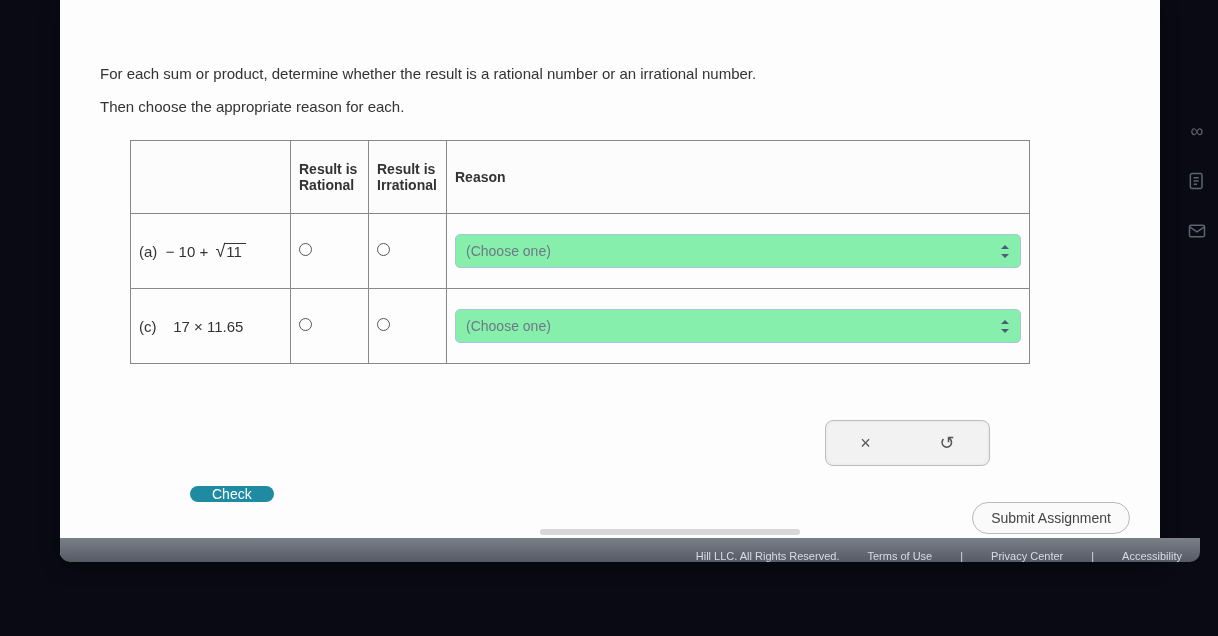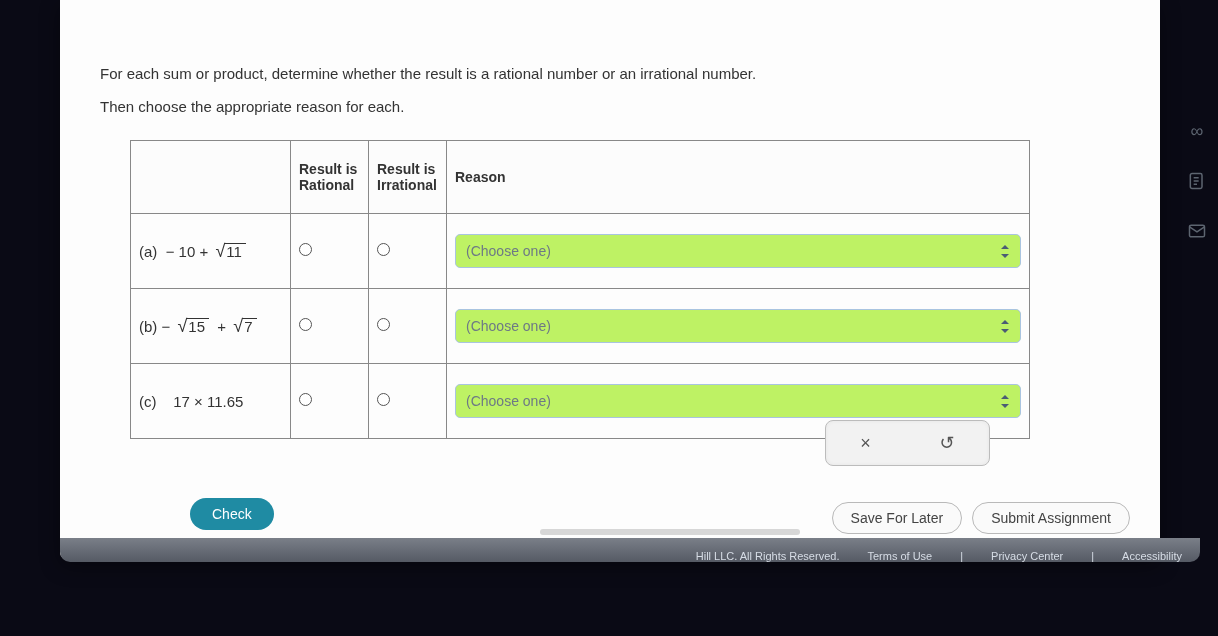--- a/index.html
+++ b/index.html
@@ -47,21 +47,21 @@
   }
   .reasoncell { text-align:left; padding:6px;}
   .chooser {
     display:flex;
     align-items:center;
     justify-content:space-between;
     width:100%;
     height:34px;
     border:1px solid #a9c4e0;
     border-radius:5px;
-    background:#bef264;
+    background:#86efac;
     color:#6d7985;
     padding:0 10px;
     font-size:14px;
   }
   .spin { width:11px; height:11px; position:relative;}
   .spin::before, .spin::after{
     content:"";
     position:absolute; left:2px;
     border-left:4px solid transparent;
     border-right:4px solid transparent;
@@ -79,26 +79,26 @@
     display:flex;
     align-items:center;
     justify-content:space-around;
     color:#555;
     font-size:18px;
     box-shadow:inset 0 0 4px rgba(0,0,0,.05);
   }
   .check-btn {
     position:absolute;
     left:130px;
-    top:498px;
+    top:486px;
     background:#1f8ba3;
     color:#fff;
     border:none;
     border-radius:18px;
-    padding:8px 22px;
+    padding:0 22px;
     font-size:14px;
     font-weight:500;
   }
   .foot-btns{
     position:absolute;
     right:30px; top:502px;
     display:flex; gap:10px;
   }
   .pill{
     border:1px solid #b9b9b9;
@@ -184,56 +184,42 @@
         <td><span class="radio"></span></td>
         <td class="reasoncell">
           <div class="chooser">
             <span>(Choose one)</span>
             <span class="spin"></span>
           </div>
         </td>
       </tr>
       <tr>
         <td class="exprcell">
-          <span>(b)</span>&nbsp;− <span class="sqrt"><span>15</span></span> &nbsp;+ <span class="sqrt"><span>7</span></span>
+          <span>(c)</span>&nbsp;&nbsp;&nbsp;&nbsp;17 × 11.65
         </td>
         <td><span class="radio"></span></td>
         <td><span class="radio"></span></td>
         <td class="reasoncell">
           <div class="chooser">
             <span>(Choose one)</span>
             <span class="spin"></span>
           </div>
         </td>
       </tr>
-      <tr>
-        <td class="exprcell">
-          <span>(c)</span>&nbsp;&nbsp;&nbsp;&nbsp;17 × 11.65
-        </td>
-        <td><span class="radio"></span></td>
-        <td><span class="radio"></span></td>
-        <td class="reasoncell">
-          <div class="chooser">
-            <span>(Choose one)</span>
-            <span class="spin"></span>
-          </div>
-        </td>
-      </tr>
     </tbody>
   </table>
 
   <div class="toolbox">
     <span>×</span>
     <span>↺</span>
   </div>
 
   <button class="check-btn">Check</button>
 
   <div class="foot-btns">
-    <button class="pill">Save For Later</button>
     <button class="pill">Submit Assignment</button>
   </div>
 
   <div class="scroll-track"></div>
 </div>
 
 <div class="footer-bar">
   <span>Hill LLC. All Rights Reserved.</span>
   <span>Terms of Use</span>
     <span>|</span>

